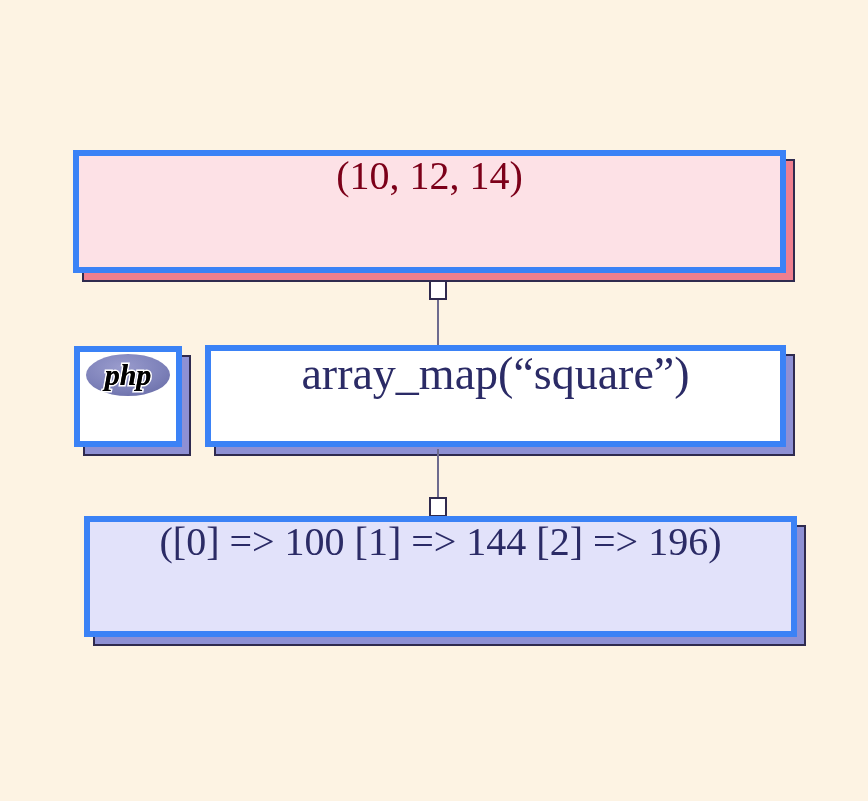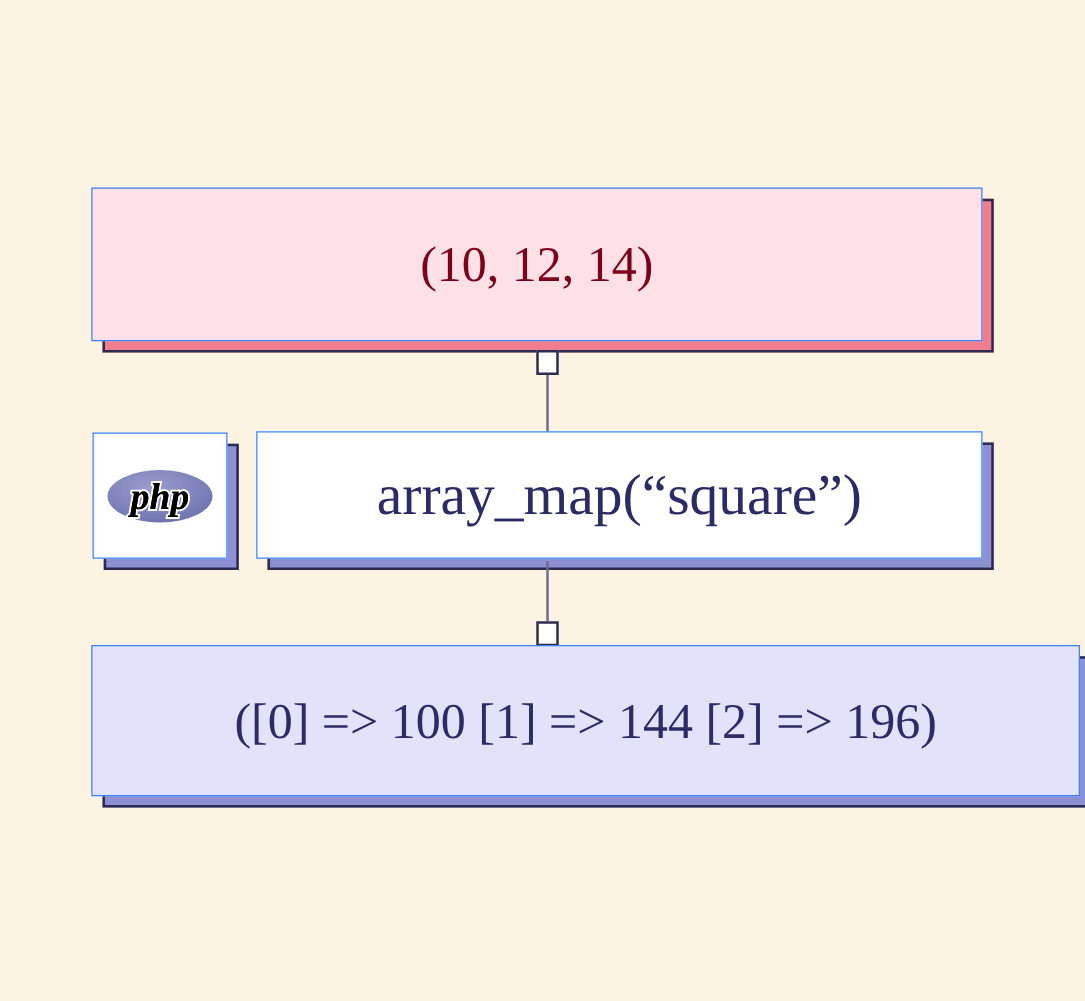--- a/index.html
+++ b/index.html
@@ -34,24 +34,24 @@
     bottom: -9px;
     border: 2px solid #2f2a4f;
     box-sizing: border-box;
   }
   .node .face {
     position: absolute;
     left: 0;
     top: 0;
     right: 0;
     bottom: 0;
-    border: 1px solid #3b82f6;
+    border: 6px solid #3b82f6;
     box-sizing: border-box;
     display: flex;
-    align-items: center;
+    align-items: flex-start;
     justify-content: center;
     overflow: hidden;
   }
   .node .label {
     white-space: nowrap;
     line-height: 1;
     font-family: Liberation Serif, serif;
   }
 
   
@@ -95,23 +95,23 @@
   }
   #node-fn .shadow { background: #8e90d4; }
   #node-fn .face    { background: #ffffff; }
   #node-fn .label {
     color: #2b2b66;
     font-size: 46px;
   }
 
   
   #node-output {
-    left: 73px;
+    left: 84px;
     top: 516px;
-    width: 791px;
+    width: 713px;
     height: 121px;
   }
   #node-output .shadow { background: #8e90d4; }
   #node-output .face    { background: #e2e2fa; }
   #node-output .label {
     color: #2b2b66;
     font-size: 40px;
   }
 
   

